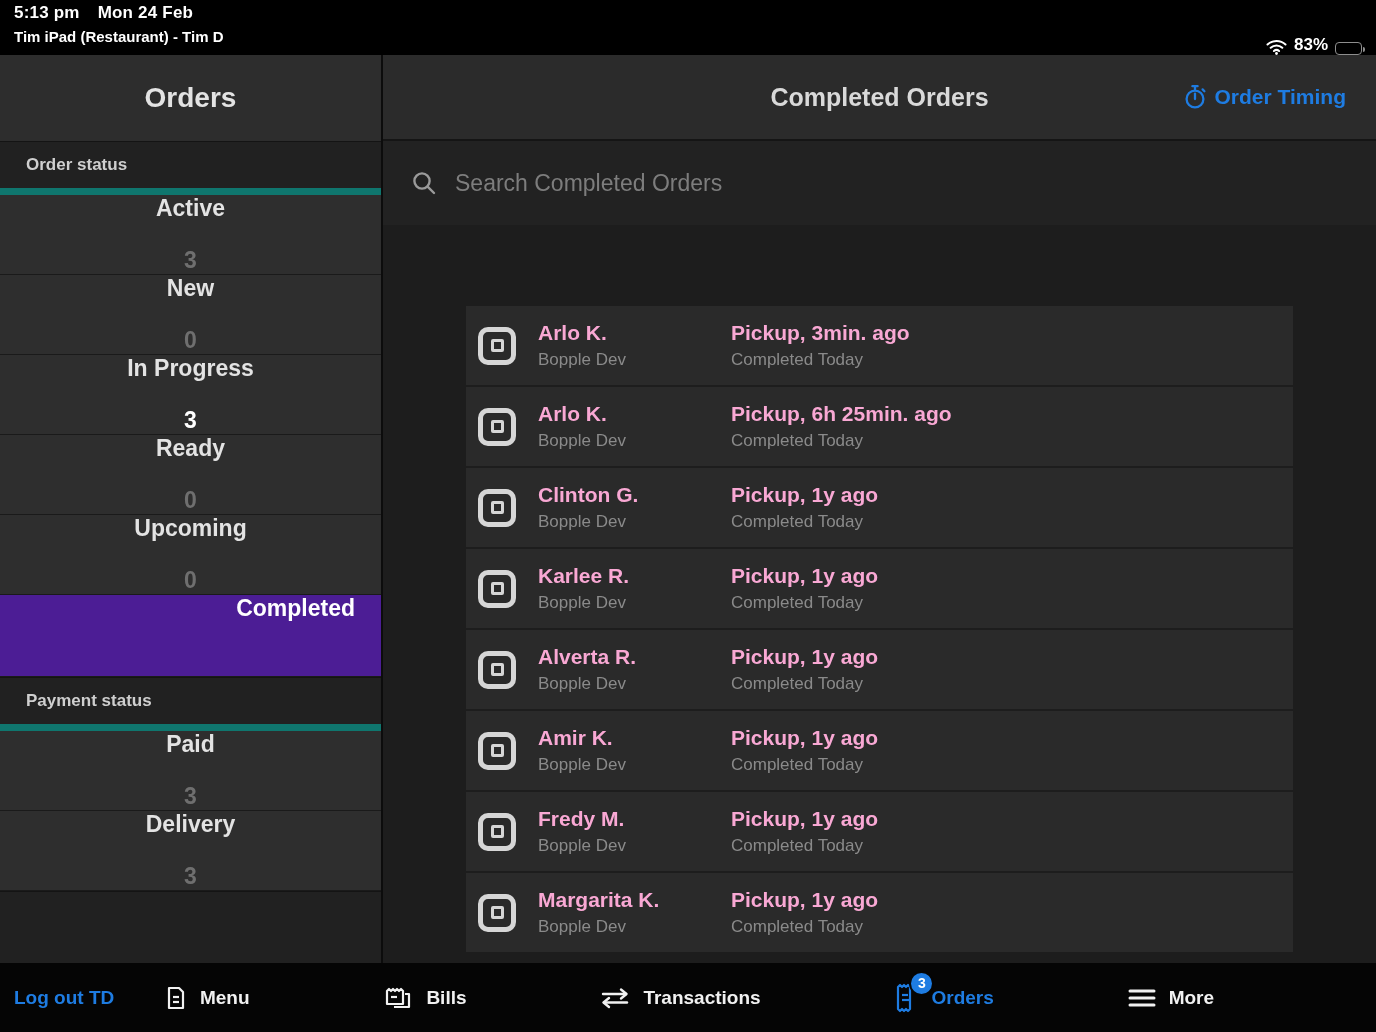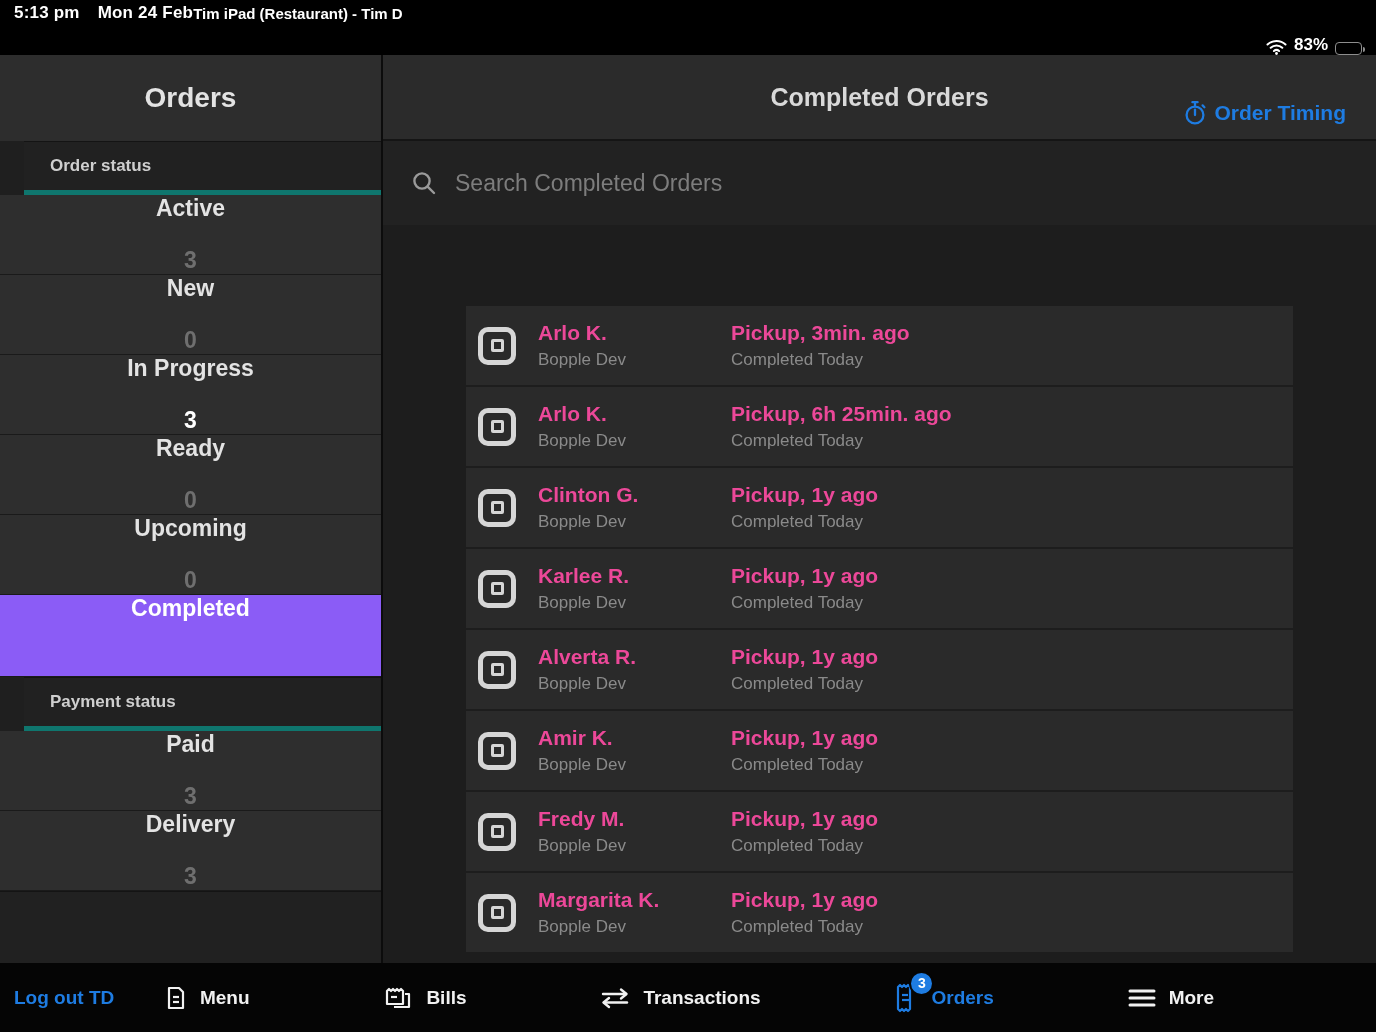--- a/index.html
+++ b/index.html
@@ -2,70 +2,70 @@
 <html><head>
 <meta charset="utf-8">
 <style>
   * { margin:0; padding:0; box-sizing:border-box; }
   html,body { width:1376px; height:1032px; background:#000; overflow:hidden;
               font-family:"Liberation Sans", sans-serif; -webkit-font-smoothing:antialiased; }
   .screen { width:1376px; height:1032px; display:flex; flex-direction:column; background:#000; }
 
   
   .status-bar { height:55px; background:#000; color:#fff; display:flex; justify-content:space-between; padding:0 14px 0 14px; flex:none; }
-  .sb-left { display:flex; flex-direction:row; }
+  .sb-left { display:flex; flex-direction:column; }
   .sb-line1 { font-size:17px; font-weight:bold; margin-top:3px; letter-spacing:.2px; }
   .sb-line1 .sb-date { margin-left:18px; }
   .sb-line2 { font-size:15px; font-weight:bold; margin-top:5px; }
   .sb-right { display:flex; align-items:flex-end; gap:7px; margin-top:4px; }
   .sb-right .pct { font-size:17px; font-weight:bold; }
   .batt { width:27px; height:13px; border:1px solid #8e8e8e; border-radius:4px; margin-top:2px; position:relative; padding:1px; }
   .batt-fill { height:100%; width:83%; background:#fff; border-radius:2px; }
   .batt-nub { position:absolute; right:-4px; top:3.5px; width:2.5px; height:5px; background:#8e8e8e; border-radius:0 2px 2px 0; }
 
   
   .app { flex:1; display:flex; min-height:0; }
 
   
   .sidebar { width:383px; flex:none; background:#1f1f1f; border-right:2px solid #0c0c0c; display:flex; flex-direction:column; }
   .sidebar-header { height:86px; background:#2d2d2d; display:flex; align-items:center; justify-content:center; }
   .sidebar-title { font-size:28px; font-weight:bold; color:#e3e3e3; }
   .side-entry { flex:none; display:flex; align-items:center; }
-  .t-header { height:54px; background:#212121; padding:16px 26px; border-top:1px solid #141414; border-bottom:5px solid #0f766e;margin-left:24px; }
+  .t-header { height:54px; background:#212121; padding:16px 26px; border-top:1px solid #141414; border-bottom:7px solid #0f766e; }
   .t-header .side-label { font-size:17px; font-weight:bold; color:#cfcfcf; }
   .t-item { height:80px; background:#2e2e2e; padding:0 26px; justify-content:space-between; border-bottom:1px solid #1a1a1a;flex-direction:column; }
   .t-item .side-label { font-size:23px; font-weight:bold; color:#e3e3e3; }
   .t-item .side-count { font-size:23px; font-weight:bold; color:#6f6f6f; }
   .t-item.count-bold .side-count { color:#fff; }
-  .t-item.selected { background:#8b5cf6; height:82px; }
+  .t-item.selected { background:#4c1d95; height:82px;align-items:flex-end; }
   .t-item.selected .side-label { color:#fff; }
   .sidebar-strip { flex:1; background:#212121; border-top:1px solid #141414; }
 
   
   .main { flex:1; display:flex; flex-direction:column; min-width:0; }
   .main-header { height:86px; background:#2b2b2b; position:relative; flex:none; border-bottom:2px solid #151515; }
   .main-title { position:absolute; left:0; right:0; top:0; bottom:0; display:flex; align-items:center; justify-content:center;
                 font-size:25px; font-weight:bold; color:#d9d9d9;text-align:right; }
-  .order-timing { position:absolute; right:30px; top:16px; height:100%; display:flex; align-items:center; gap:8px;
+  .order-timing { position:absolute; right:30px; top:0; height:100%; display:flex; align-items:center; gap:8px;
                   background:none; border:none; cursor:pointer; }
   .order-timing span { font-size:21px; font-weight:bold; color:var(--accent); }
 
   .search-row { height:84px; background:#222222; display:flex; align-items:center; padding:0 28px; gap:18px; flex:none; }
   .search-row input { flex:1; background:transparent; border:none; outline:none; font-size:23px; color:#f0abfc;
                       font-family:"Liberation Sans", sans-serif; }
   .search-row input::placeholder { color:#7d7d7d; }
 
   .content { flex:1; background:#1d1d1d; padding-top:81px; display:flex; justify-content:center; min-height:0; }
   .order-list { width:827px; }
   .order-row { height:81px; background:#2a2a2a; display:flex; align-items:center; padding:0 0 0 12px; border-bottom:2px solid #1d1d1d; }
   .sq-outer { width:38px; height:38px; border:5px solid #d6d6d6; border-radius:10px; display:flex; align-items:center; justify-content:center; flex:none; }
   .sq-inner { width:13px; height:13px; border:3.5px solid #d6d6d6; border-radius:2px; }
   .order-name-col { width:193px; margin-left:22px; display:flex; flex-direction:column; gap:5px; }
   .order-status-col { display:flex; flex-direction:column; gap:5px; }
-  .order-name, .order-status { font-size:21px; font-weight:bold; color:#ec4899; }
+  .order-name, .order-status { font-size:21px; font-weight:bold; color:#f9a8d4; }
   .order-sub { font-size:17px; color:#8a8a8a; }
 
   
   .tab-bar { height:69px; background:#050505; flex:none; position:relative; display:flex; align-items:center; }
   .logout-btn { position:absolute; left:14px; background:none; border:none; color:var(--accent);
                 font-size:19px; font-weight:bold; cursor:pointer; font-family:"Liberation Sans", sans-serif; }
   .tabs { position:absolute; left:98px; right:95px; display:flex; justify-content:space-around; align-items:center; }
   .tab { display:flex; align-items:center; gap:13px; background:none; border:none; cursor:pointer; position:relative; }
   .tab .tab-label { font-size:19px; font-weight:bold; color:#f1f1f1; }
   .tab.active .tab-label { color:var(--accent); }

